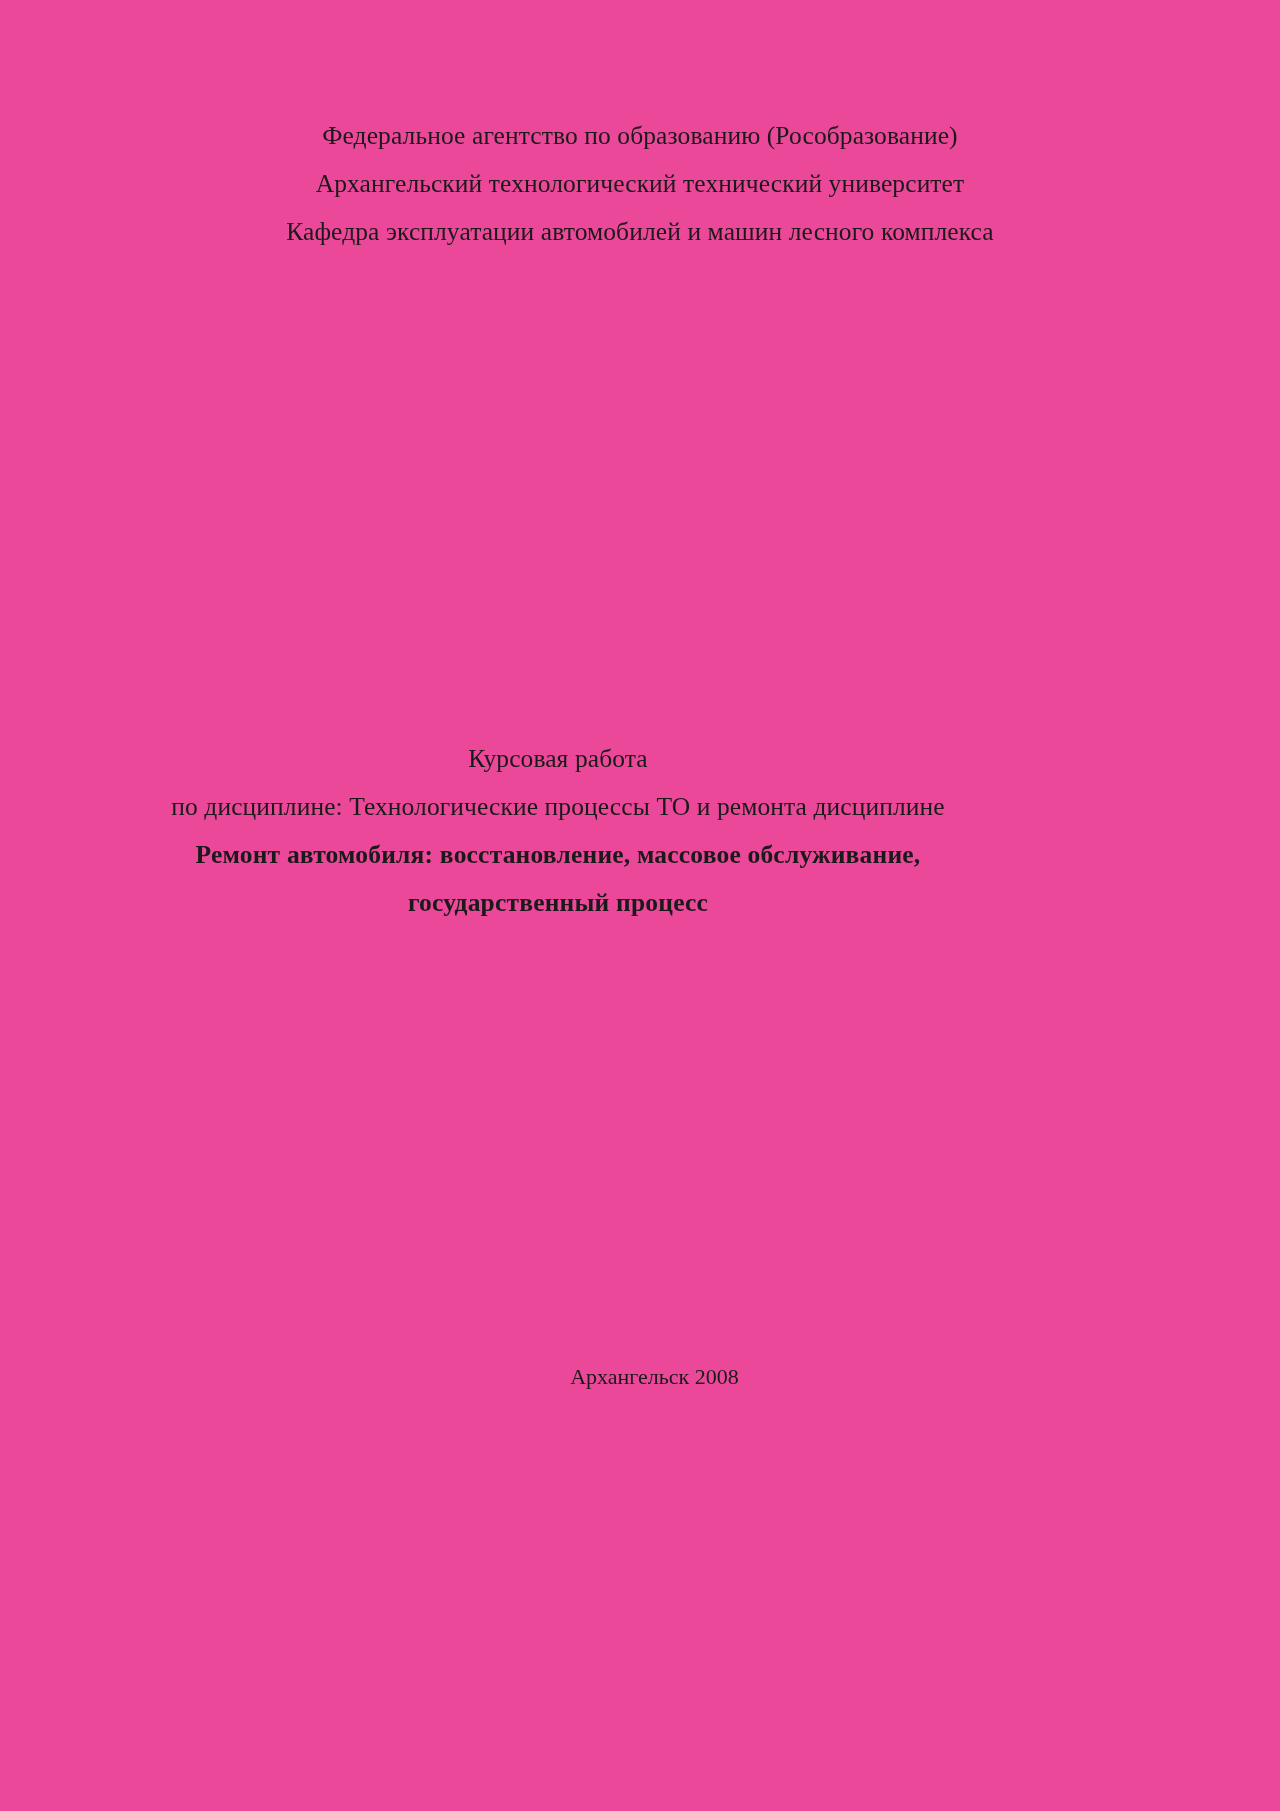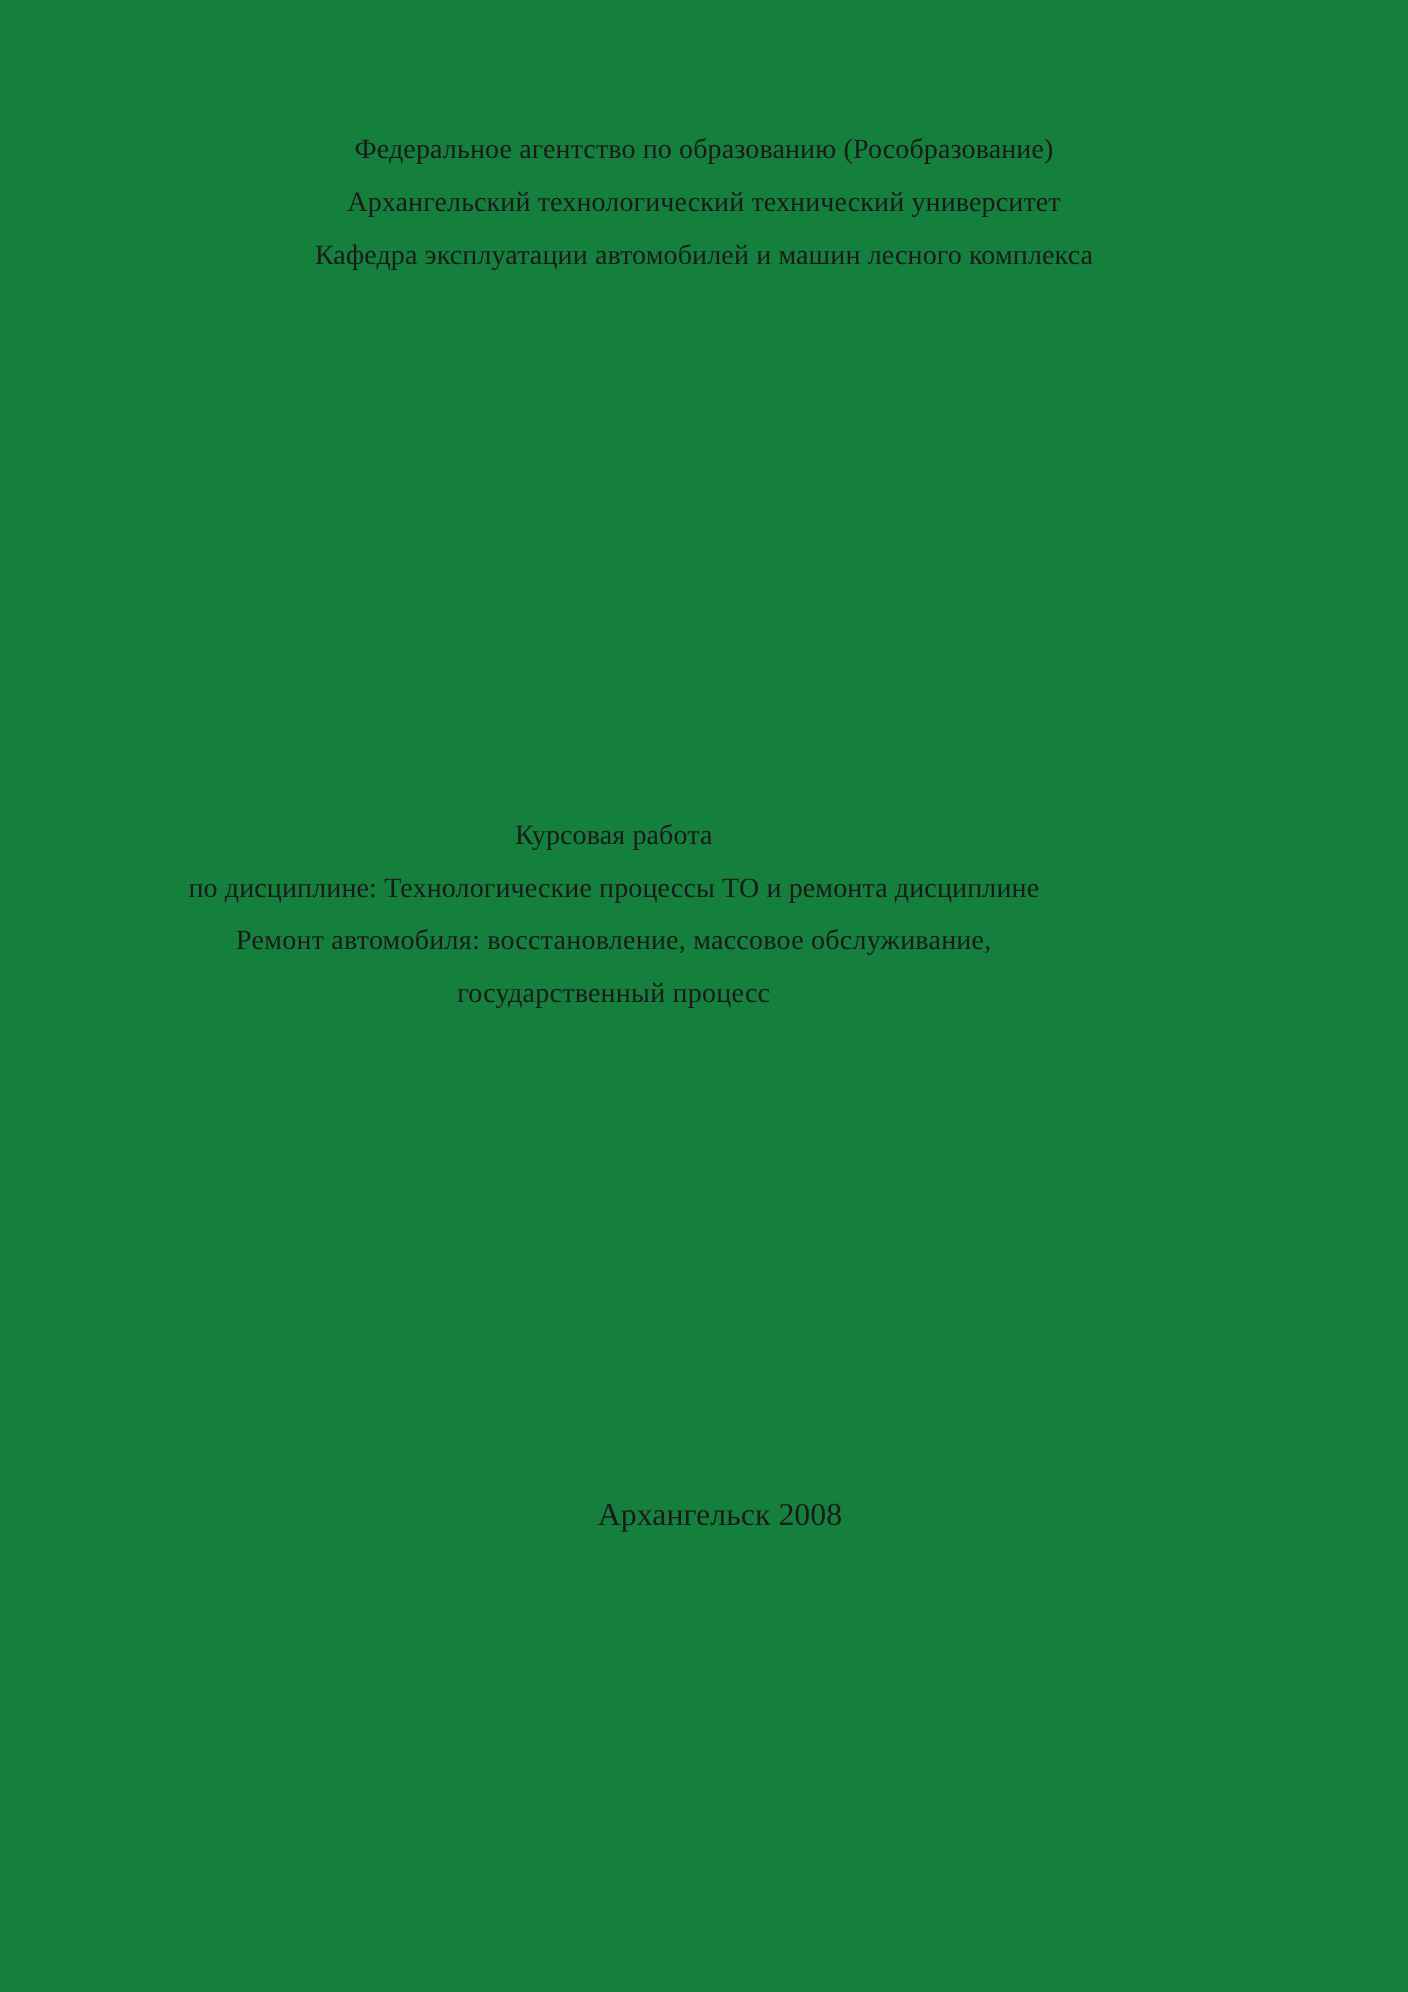--- a/index.html
+++ b/index.html
@@ -6,21 +6,21 @@
   html, body {
     margin: 0;
     padding: 0;
     background: #ffffff;
   }
   .page {
     position: relative;
     width: 1280px;
     height: 1811px;
     margin: 0 auto;
-    background: #15803d;
+    background: #ec4899;
     font-family: "Liberation Serif", "DejaVu Serif", serif;
     color: #1a1a1a;
     box-sizing: border-box;
     overflow: hidden;
   }
 
   
   .header-block {
     position: absolute;
     top: 112px;
@@ -43,34 +43,34 @@
     width: 1116px;
     text-align: center;
   }
   .title-block .line {
     font-size: 25.5px;
     line-height: 48px;
     letter-spacing: 0.1px;
     white-space: nowrap;
   }
   .title-block .work-title {
-    font-weight: normal;
+    font-weight: bold;
     letter-spacing: 0.2px;
   }
 
   
   .footer-block {
     position: absolute;
     top: 1355px;
     left: 0;
     width: 1280px;
     text-align: center;
   }
   .footer-block .line {
-    font-size: 29px;
+    font-size: 22px;
     line-height: 44px;
     white-space: nowrap;
     margin-left: 29px;
   }
 </style>
 </head>
 <body>
 
 <div class="page">
 

